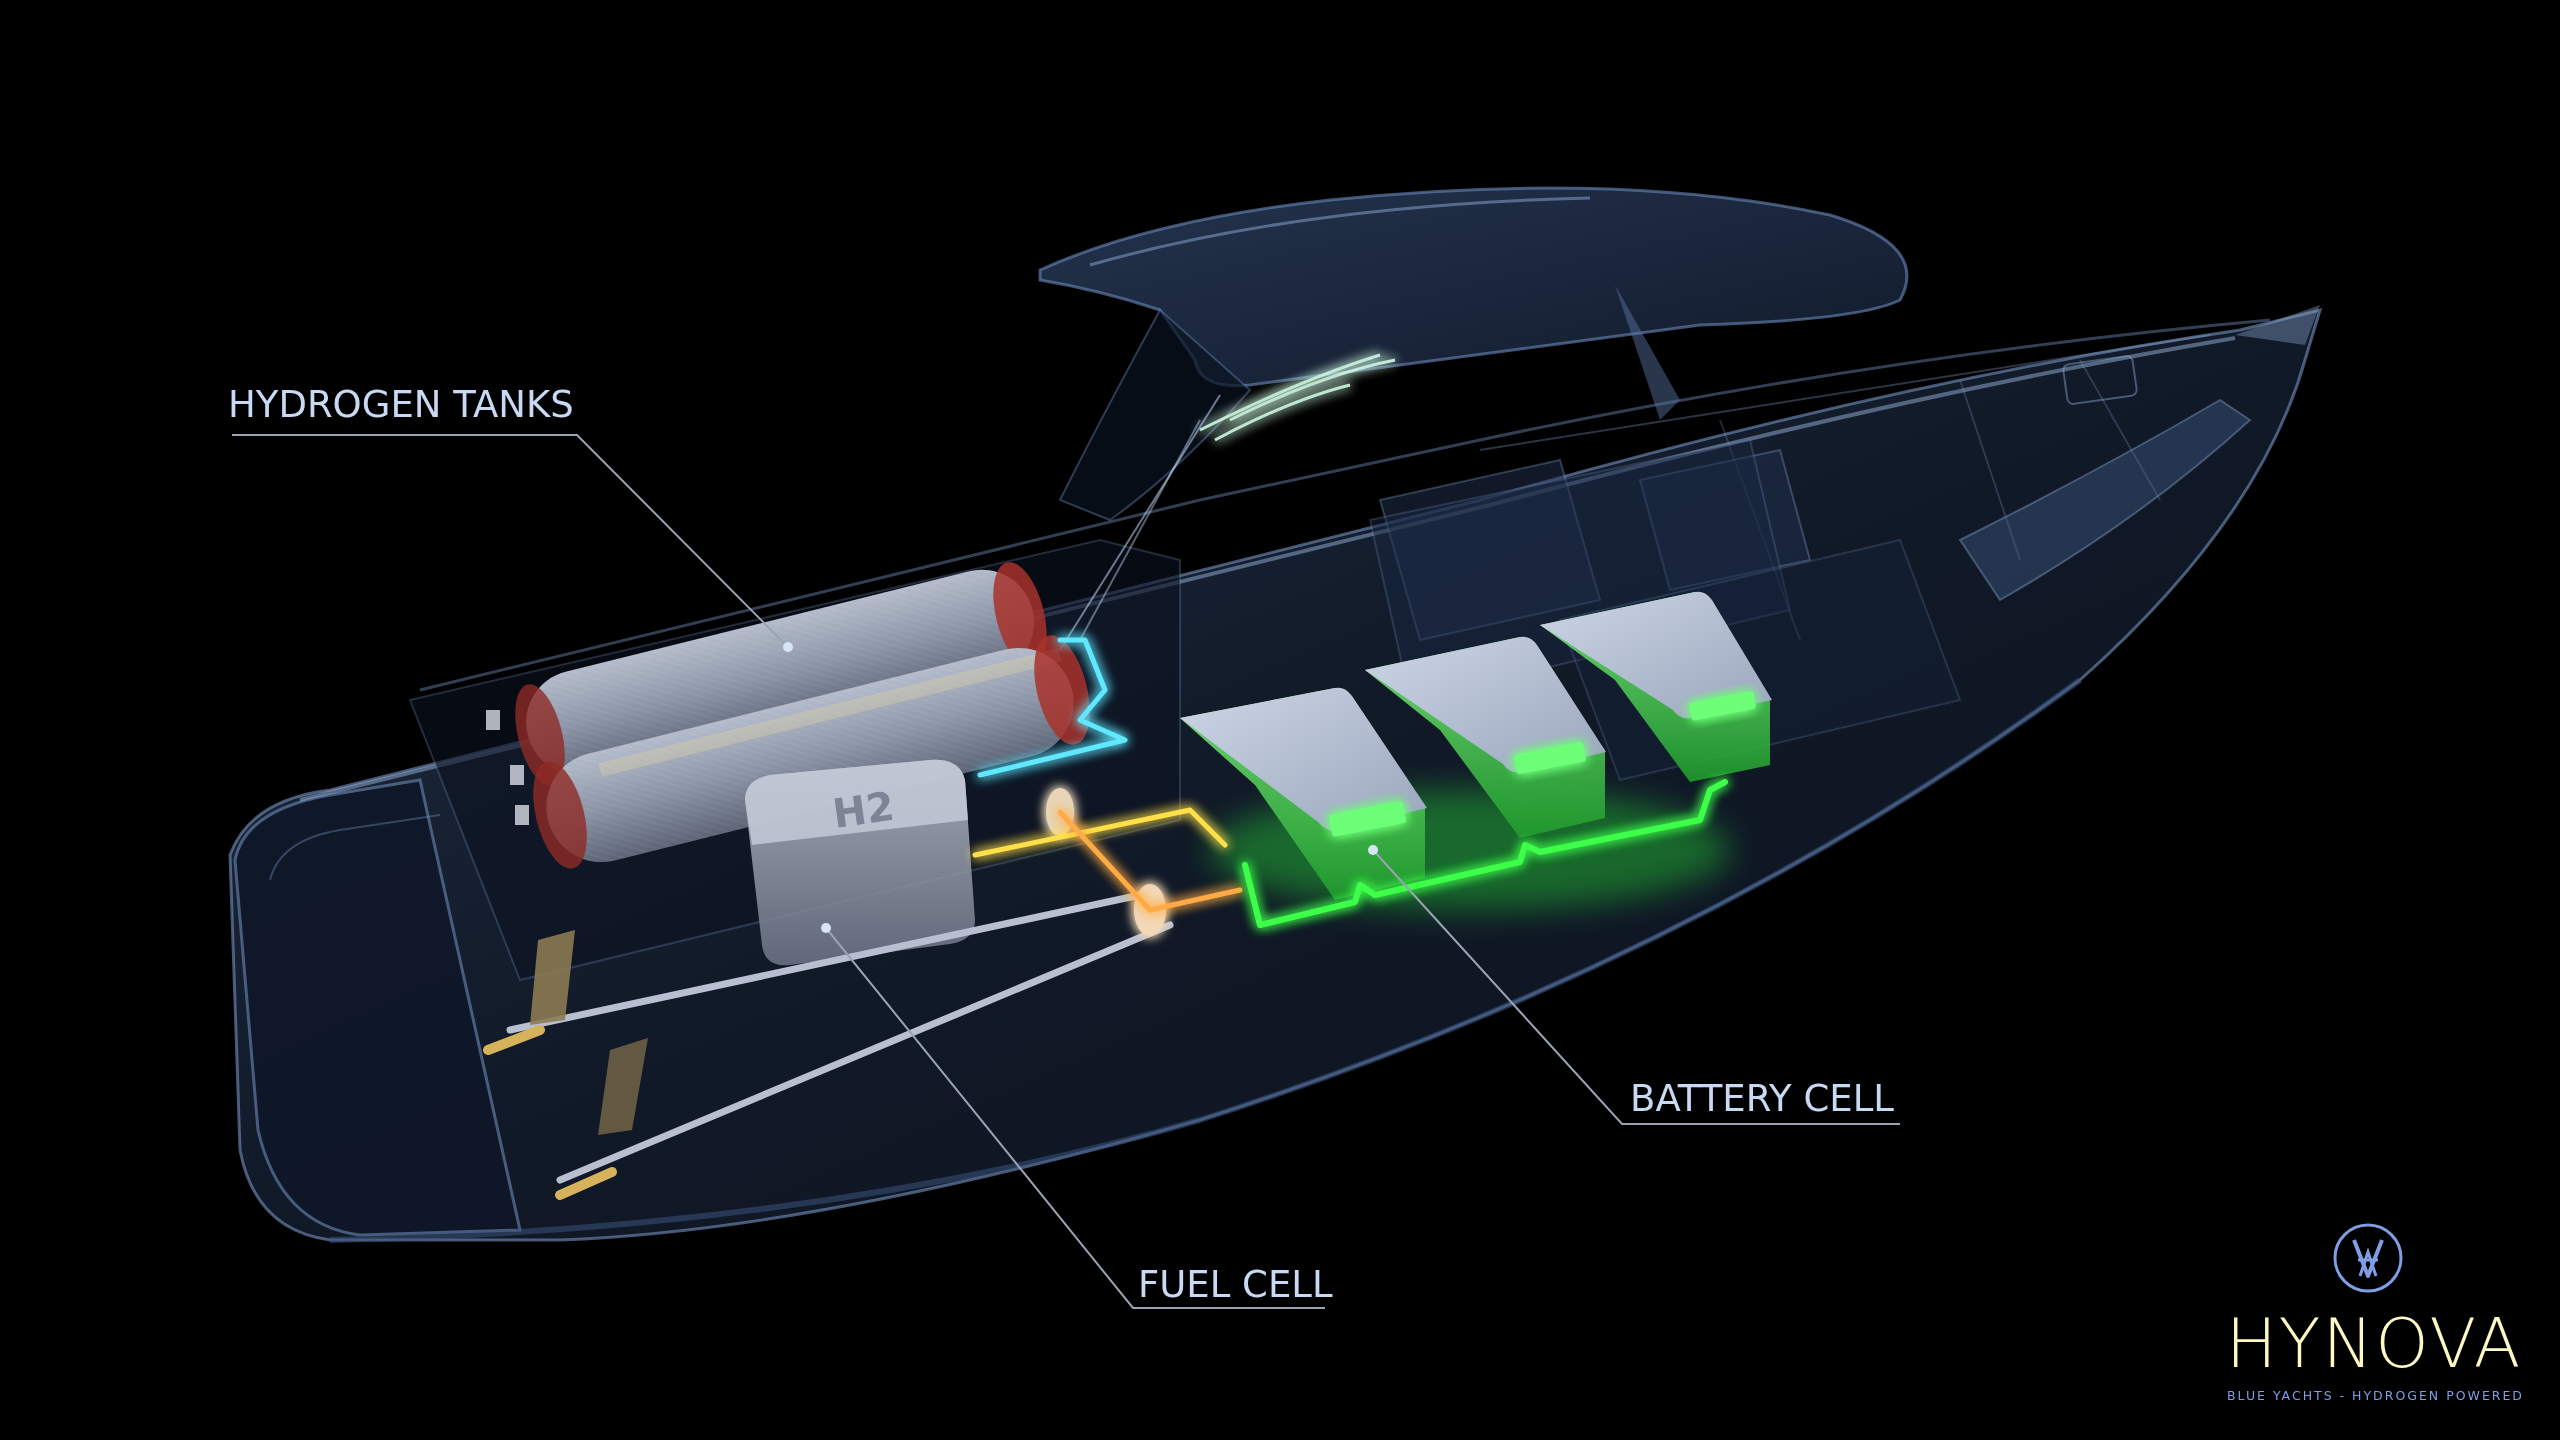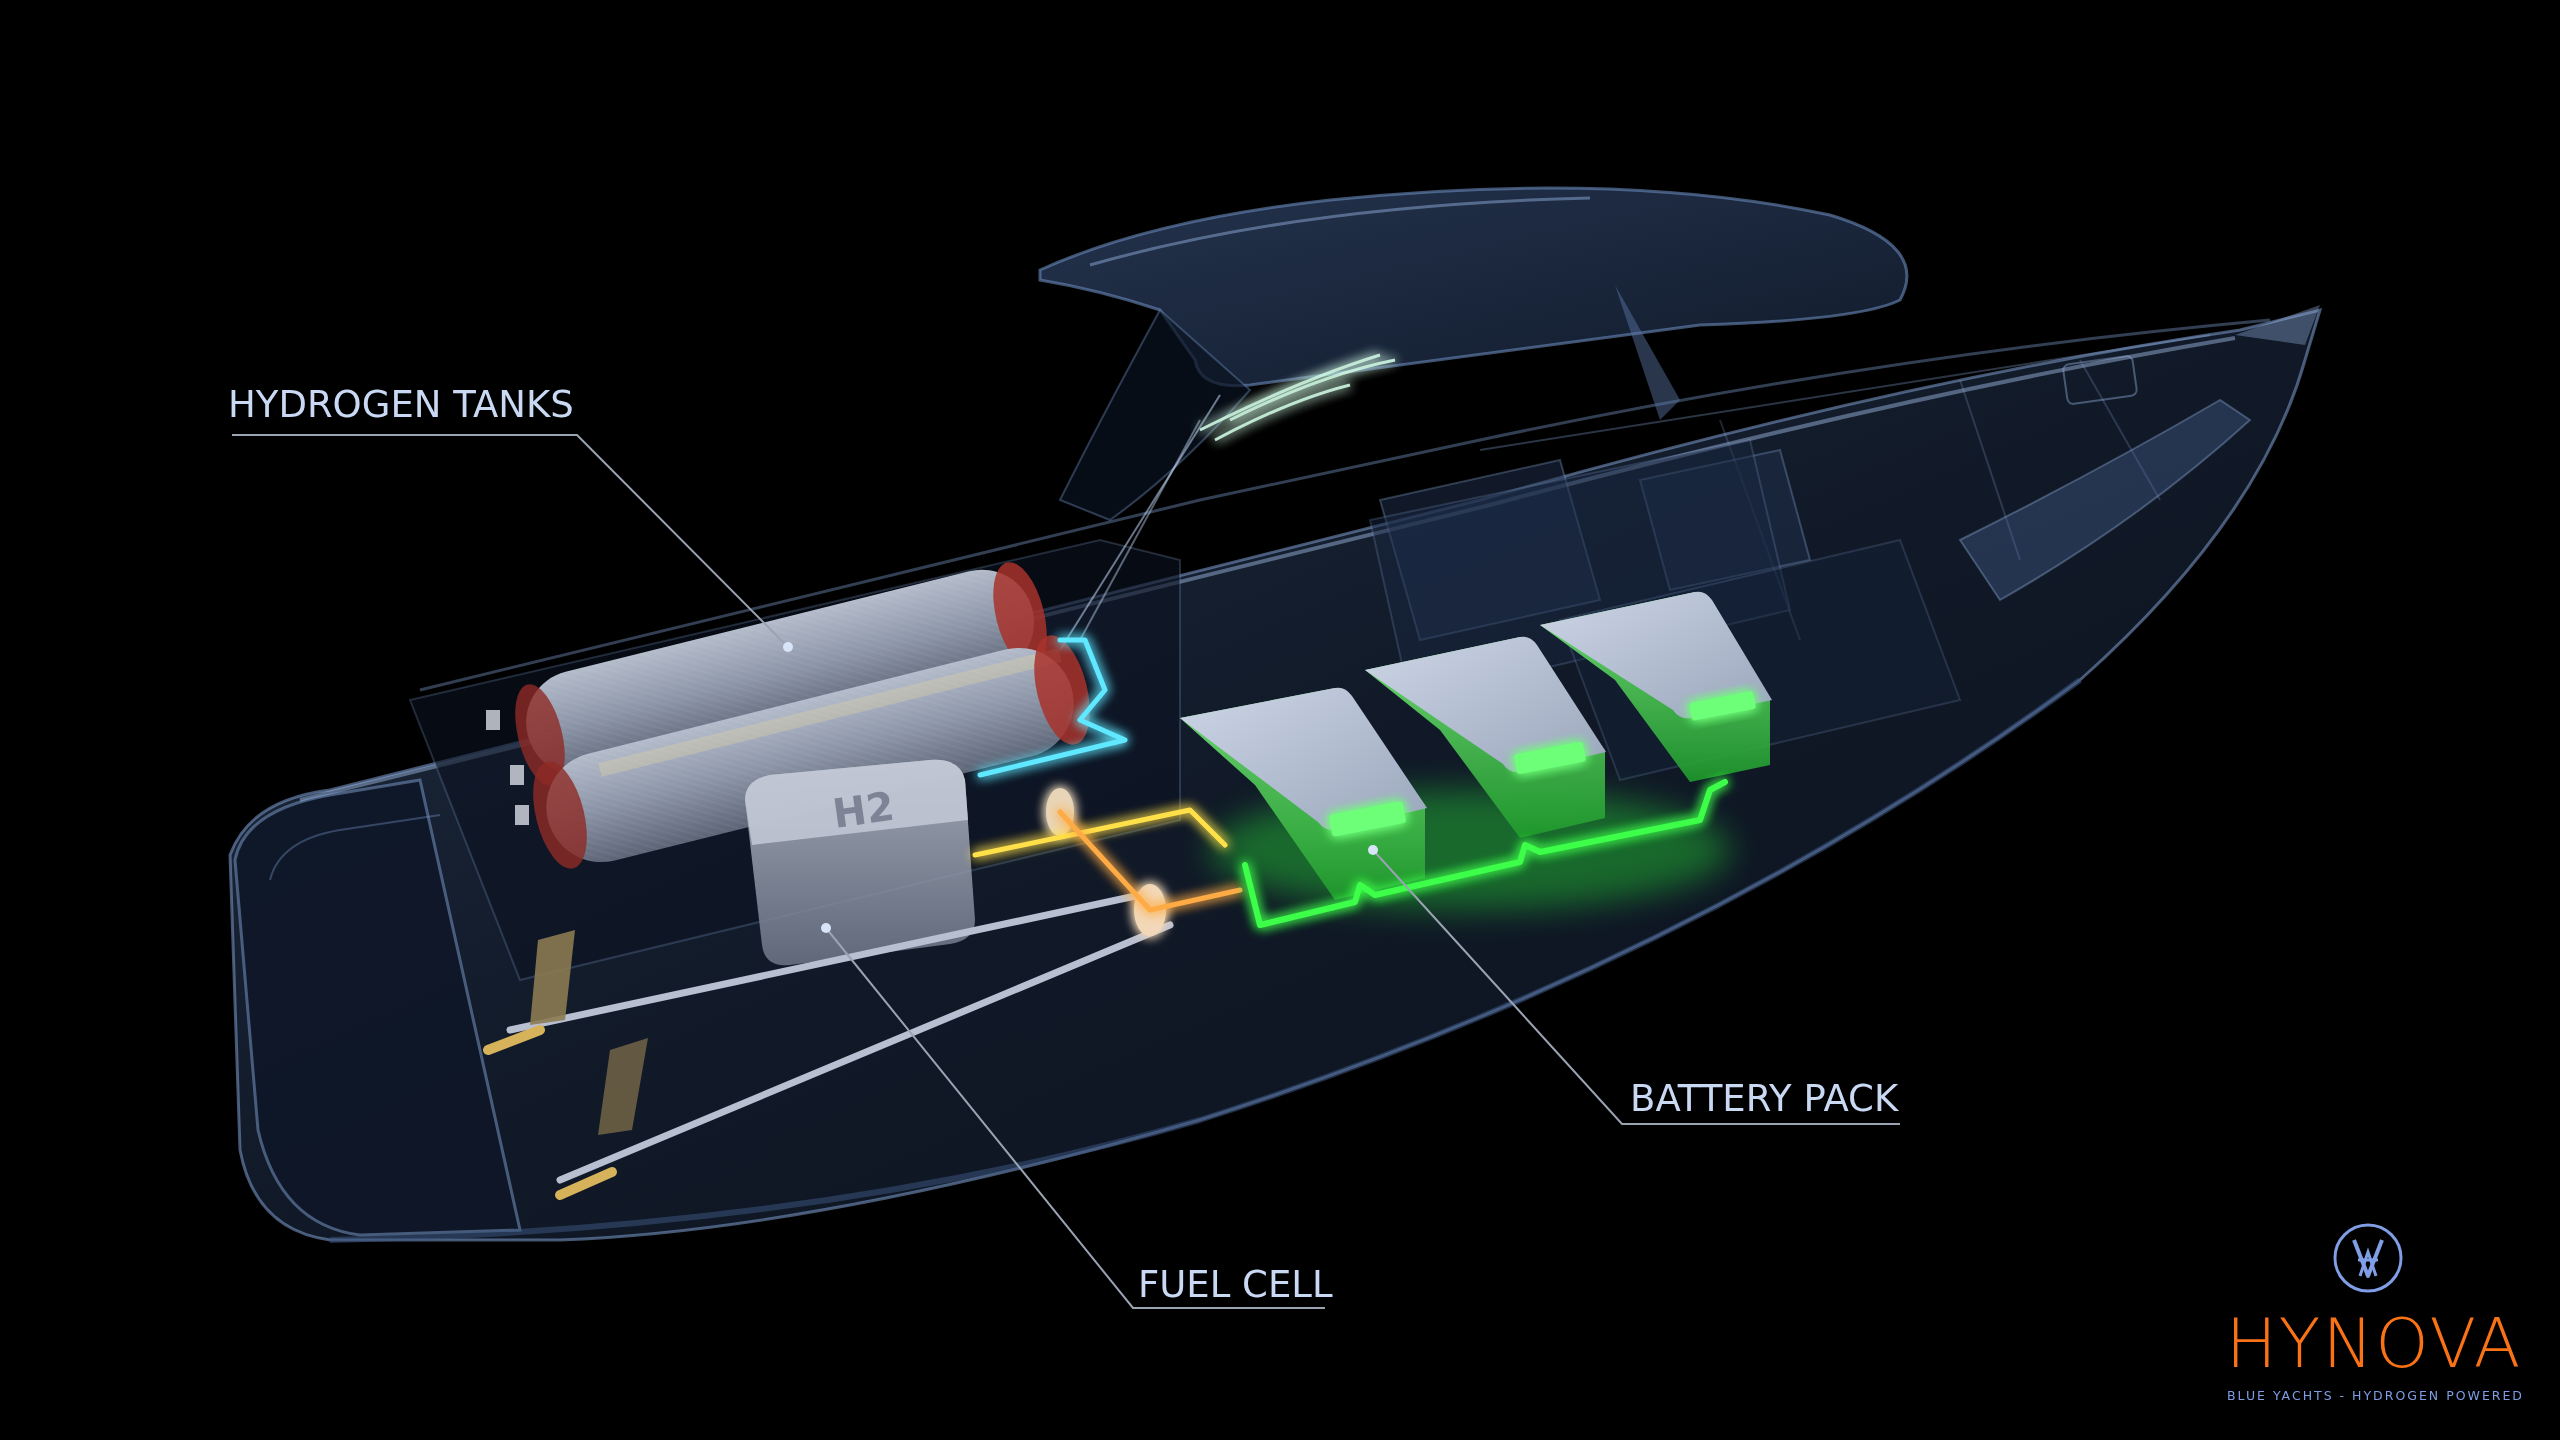--- a/index.html
+++ b/index.html
@@ -1,21 +1,21 @@
 <!DOCTYPE html>
 <html><head>
 <meta charset="utf-8">
 <style>
   html,body{margin:0;padding:0;background:#000;}
   body{width:2560px;height:1440px;position:relative;overflow:hidden;font-family:"DejaVu Sans","Liberation Sans",sans-serif;}
   #scene{position:absolute;left:0;top:0;width:2560px;height:1440px;}
   .callout-label{position:absolute;color:#c9d8f3;font-family:"DejaVu Sans","Liberation Sans",sans-serif;font-size:37px;letter-spacing:0px;white-space:nowrap;line-height:1;}
   .logo-wrap{position:absolute;left:2200px;top:1210px;width:340px;height:200px;}
   .logo-mark{position:absolute;left:132px;top:12px;width:72px;height:72px;}
-  .logo-word{position:absolute;left:24px;top:100px;width:300px;text-align:center;color:#f97316;font-family:"DejaVu Sans","Liberation Sans",sans-serif;font-weight:200;font-size:68px;letter-spacing:2px;line-height:1;transform:scaleY(1.0);}
+  .logo-word{position:absolute;left:24px;top:100px;width:300px;text-align:center;color:#fef9c3;font-family:"DejaVu Sans","Liberation Sans",sans-serif;font-weight:200;font-size:68px;letter-spacing:2px;line-height:1;transform:scaleY(1.0);}
   .logo-tag{position:absolute;left:24px;top:178px;width:300px;text-align:right;color:#7f9ee6;font-family:"DejaVu Sans","Liberation Sans",sans-serif;font-size:12.5px;letter-spacing:2px;white-space:nowrap;}
 </style>
 </head>
 <body>
 
 <svg id="scene" viewBox="0 0 2560 1440" xmlns="http://www.w3.org/2000/svg">
   <defs>
     <linearGradient id="hullGrad" x1="0" y1="0" x2="1" y2="1">
       <stop offset="0" stop-color="#3a5378" stop-opacity="0.55"></stop>
       <stop offset="0.5" stop-color="#1c2a42" stop-opacity="0.6"></stop>
@@ -182,21 +182,21 @@
     <path d="M232 435 L577 435 L788 647"></path>
     <circle cx="788" cy="647" r="5" fill="#d8e4f8" stroke="none"></circle>
     <path d="M1900 1124 L1622 1124 L1373 850"></path>
     <circle cx="1373" cy="850" r="5" fill="#d8e4f8" stroke="none"></circle>
     <path d="M1325 1308 L1133 1308 L826 928"></path>
     <circle cx="826" cy="928" r="5" fill="#d8e4f8" stroke="none"></circle>
   </g>
 </svg>
 
 <div class="callout-label" style="left:228px;top:386px;">HYDROGEN TANKS</div>
-<div class="callout-label" style="left:1630px;top:1080px;">BATTERY PACK</div>
+<div class="callout-label" style="left:1630px;top:1080px;">BATTERY CELL</div>
 <div class="callout-label" style="left:1138px;top:1266px;text-align:right;">FUEL CELL</div>
 
 <div class="logo-wrap">
   <svg class="logo-mark" viewBox="0 0 72 72" xmlns="http://www.w3.org/2000/svg">
     <circle cx="36" cy="36" r="33" fill="none" stroke="#7f9ee6" stroke-width="3"></circle>
     <path d="M22 18 L36 54 L50 18" fill="none" stroke="#7f9ee6" stroke-width="4" stroke-linejoin="round"></path>
     <path d="M28 54 L36 30 L44 54" fill="none" stroke="#7f9ee6" stroke-width="3"></path>
     <path d="M26 38 L46 38" stroke="#7f9ee6" stroke-width="3"></path>
   </svg>
   <div class="logo-word">HYNOVA</div>

